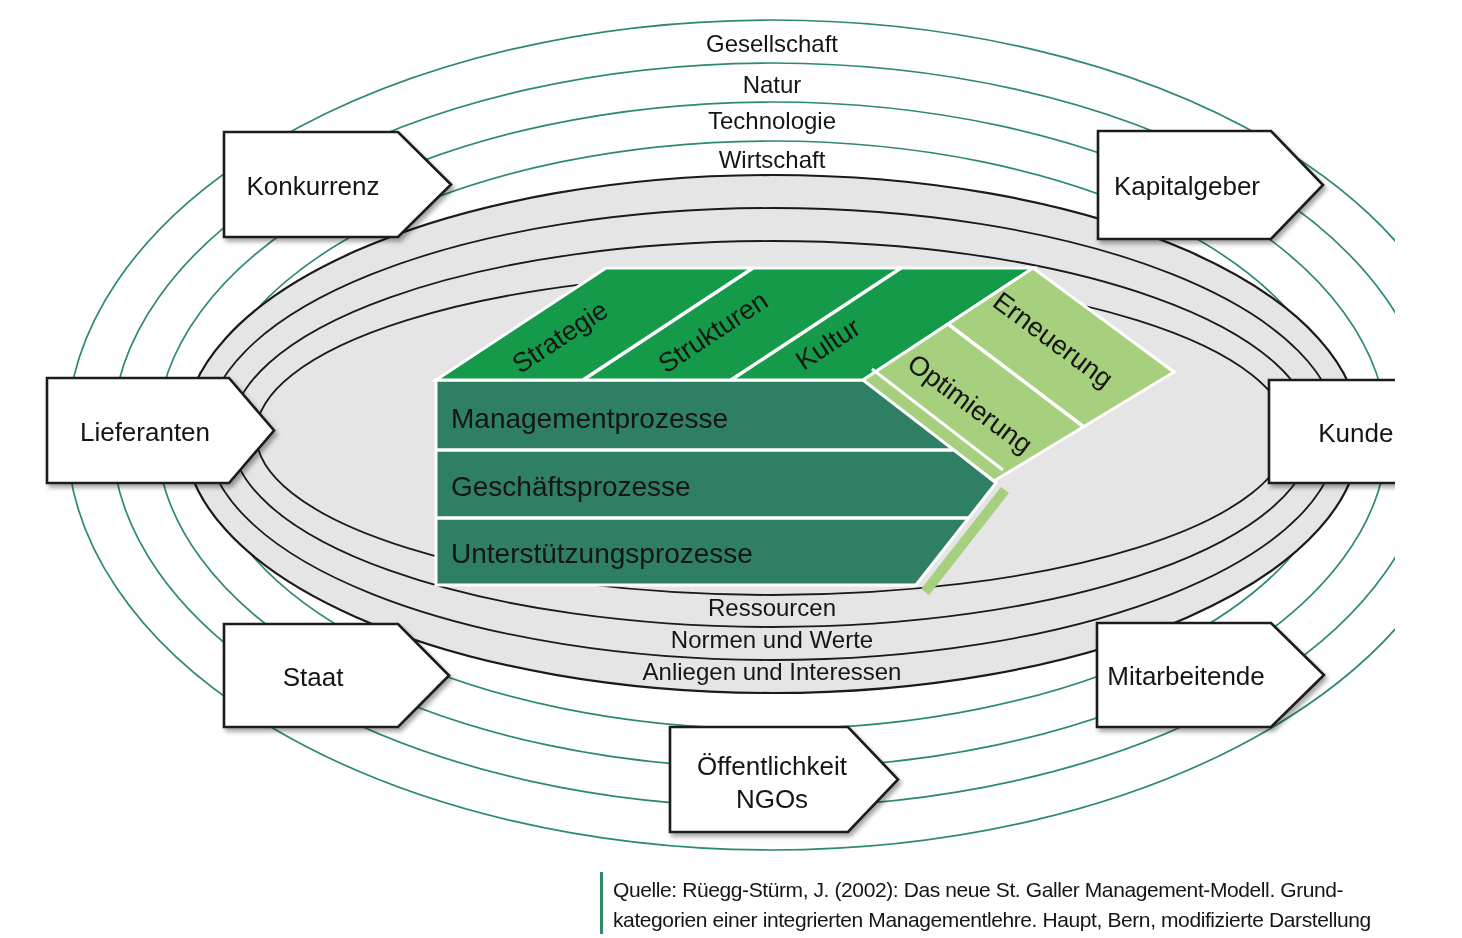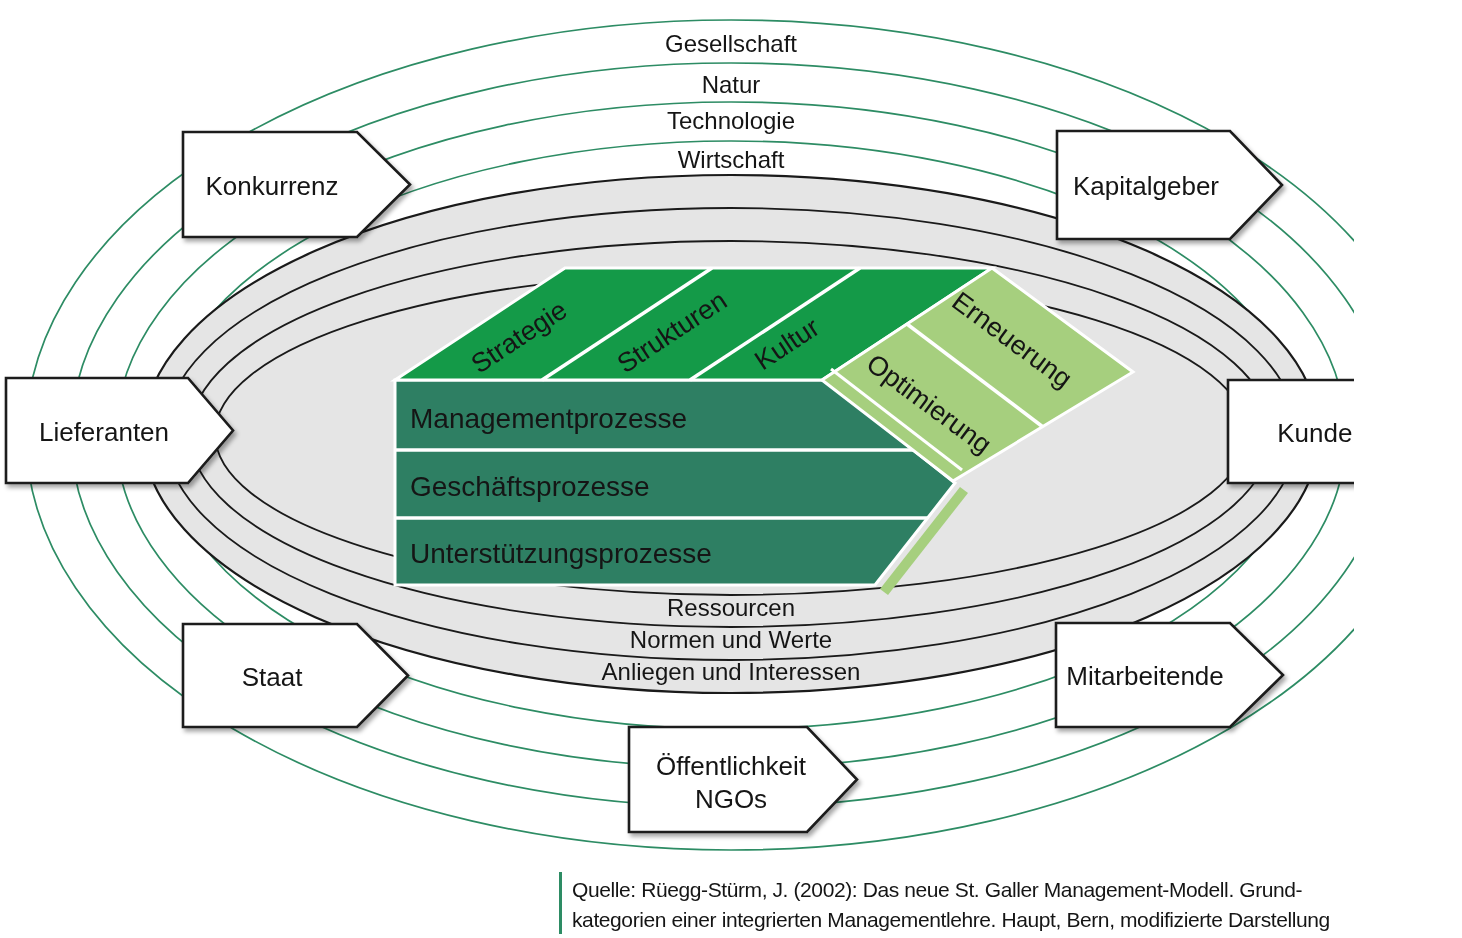--- a/index.html
+++ b/index.html
@@ -1,16 +1,16 @@
 <!DOCTYPE html>
 <html><head>
 <meta charset="utf-8">
 <style>
   html,body{margin:0;padding:0;background:#ffffff;}
-  .stage{position:relative;width:1354px;height:938px;background:#ffffff;overflow:hidden;}
+  .stage{position:relative;width:1354px;height:938px;background:#ffffff;overflow:hidden;padding-left:41px;}
   svg{display:block;}
   svg text{font-family:"Liberation Sans", sans-serif;fill:#151515;}
   .ring-label{font-size:24px;}
   .arrow-label{font-size:26px;}
   .proc-label{font-size:28px;}
   .rot-label{font-size:27px;}
   .src-label{font-size:21px;letter-spacing:-0.4px;}
   .ring{fill:none;}
   .black-ring{fill:none;stroke:#1a1a1a;stroke-width:1.8;}
   .divider{stroke:#ffffff;stroke-width:3.5;fill:none;}

